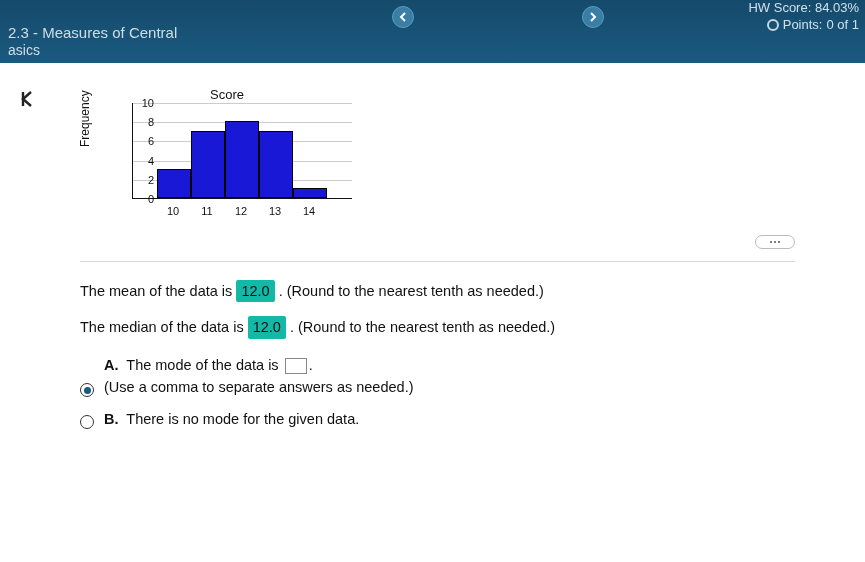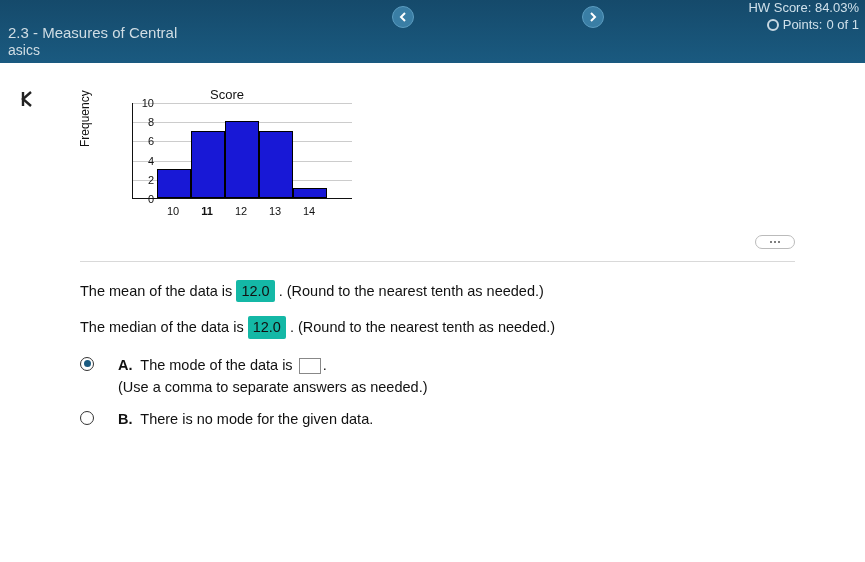--- a/index.html
+++ b/index.html
@@ -31,21 +31,21 @@
   .bar-blk { position:absolute; bottom:0; background:#1818d6; border:1px solid #000; }
   .xtick { position:absolute; top:118px; font-size:11px; color:#111; transform:translateX(-50%);}
   .dots-wrap { display:flex; justify-content:flex-end; margin:18px 40px 12px 0;}
   .dots-pill { width:40px; height:14px; border:1px solid #bbb; border-radius:8px; display:flex; align-items:center; justify-content:center; gap:2px; cursor:pointer;}
   .dots-pill span { width:2px; height:2px; background:#555; border-radius:50%; }
   .hr { border-top:1px solid #d9d9d9; margin:4px 40px 18px 0;}
   .body-text { font-size:14.5px; color:#111; line-height:1.4; }
   .line { margin-bottom:14px; }
   .answer-pill { background:#14b8a6; padding:1px 5px; border-radius:2px; display:inline-block; min-width:30px; text-align:center;}
   .choices { margin-top:16px; }
-  .choice { display:flex; align-items:flex-start; gap:24px; margin-bottom:12px; }
+  .choice { display:flex; align-items:flex-end; gap:10px; margin-bottom:12px; }
   .rinput { width:14px; height:14px; border:1.5px solid #333; border-radius:50%; margin-top:2px; display:flex; align-items:center; justify-content:center; cursor:pointer; flex-shrink:0;}
   .rinput.sel::after { content:""; width:7px; height:7px; background:#1a5a80; border-radius:50%; display:block;}
   .choice .letter { font-weight:bold; margin-right:4px;}
   .inline-box { display:inline-block; width:22px; height:16px; border:1px solid #888; vertical-align:middle; margin:0 2px;}
 </style>
 </head>
 <body>
 
 <div class="header">
   <div class="title">
@@ -103,21 +103,21 @@
           </div>
         <div id="yticks" style="position: absolute; left: 0px; top: 0px;"></div>
         <div id="xticks"></div>
       <div class="ytick" style="top: 112px;">0</div>
           <div class="ytick" style="top: 92.8px;">2</div>
           <div class="ytick" style="top: 73.6px;">4</div>
           <div class="ytick" style="top: 54.4px;">6</div>
           <div class="ytick" style="top: 35.2px;">8</div>
           <div class="ytick" style="top: 16px;">10</div>
           <div class="xtick" style="left: 93px;">10</div>
-          <div class="xtick" style="left: 127px; font-weight: bold;">11</div>
+          <div class="xtick" style="left: 127px;">11</div>
           <div class="xtick" style="left: 161px;">12</div>
           <div class="xtick" style="left: 195px;">13</div>
           <div class="xtick" style="left: 229px;">14</div>
         </div>
     </div>
 
     <div class="dots-wrap">
       <div class="dots-pill">
           <span></span>
           <span></span>

